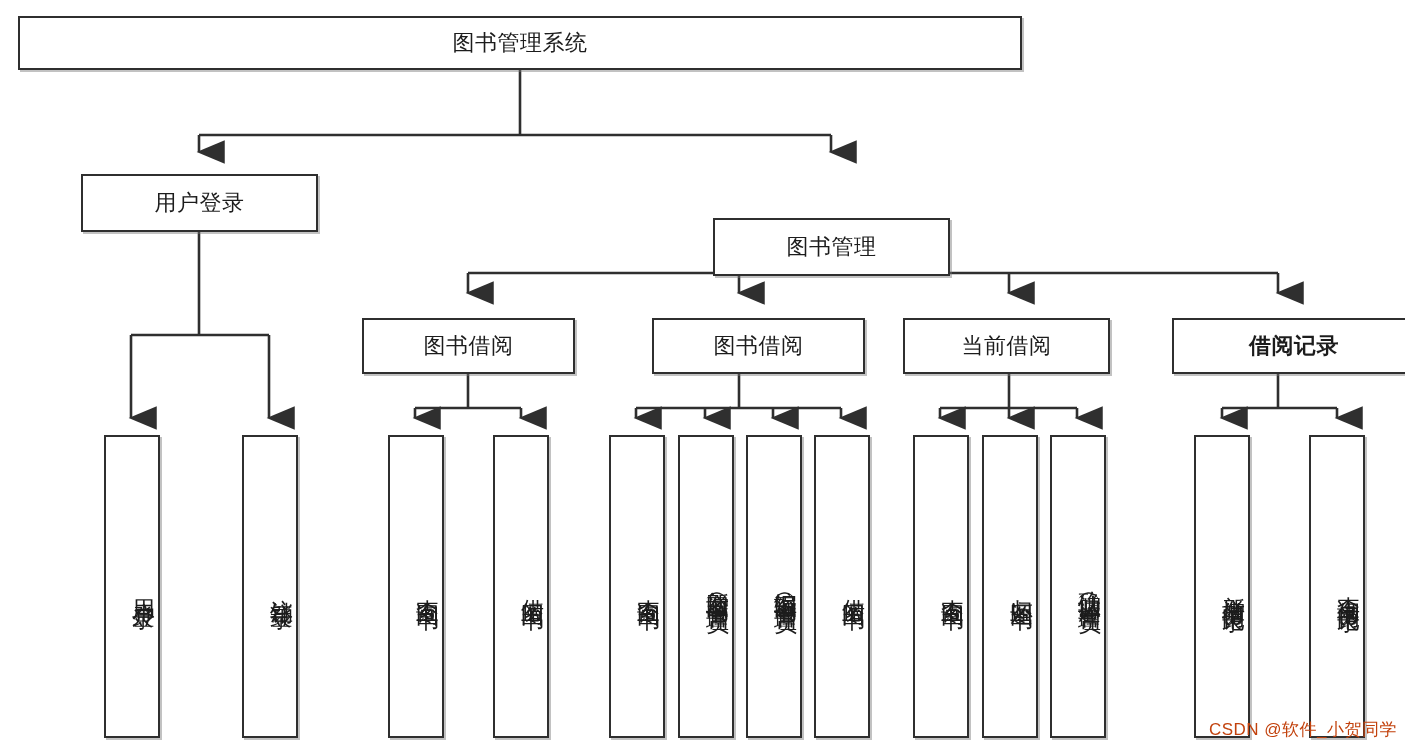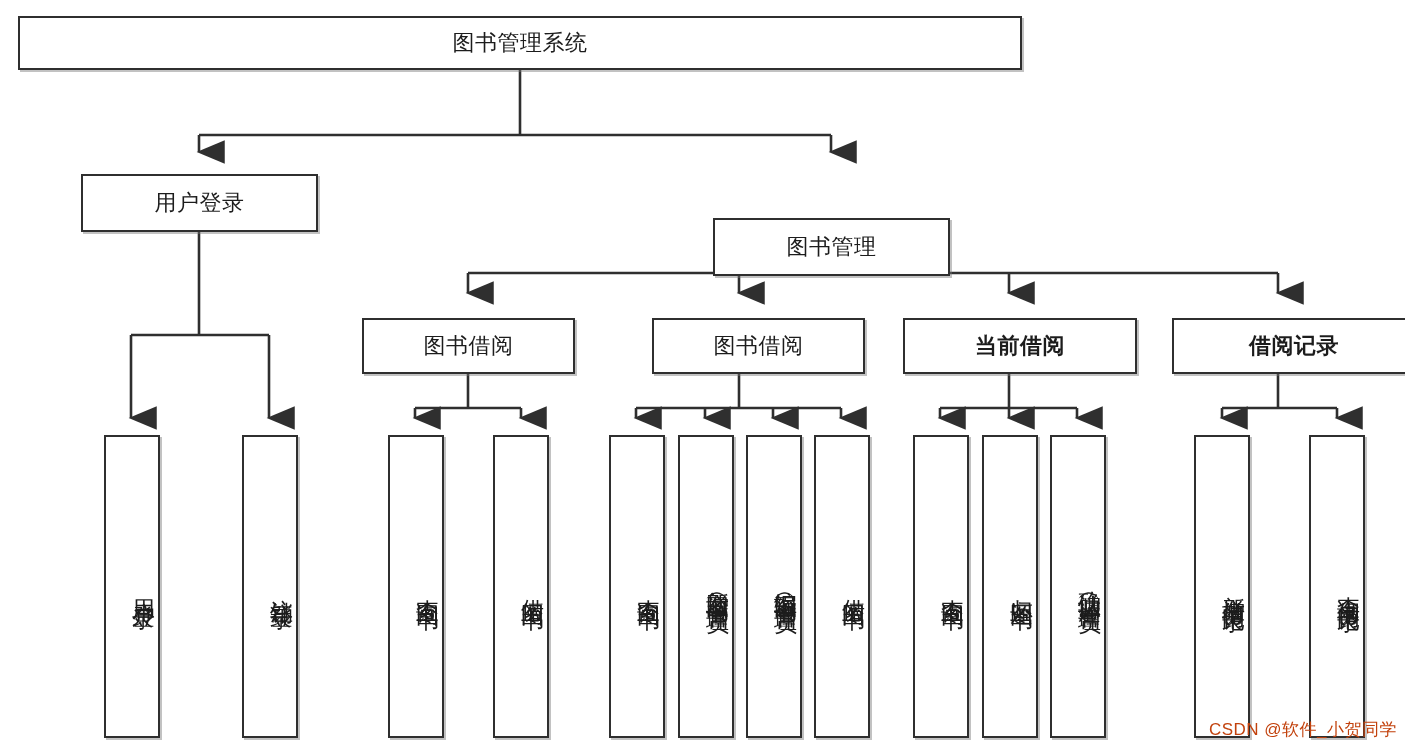--- a/index.html
+++ b/index.html
@@ -131,21 +131,21 @@
   <div class="node horizontal" style="left:713px; top:174px; width:237px; height:58px;margin-top:44px;">
     <span>图书管理</span>
   </div>
 
   <div class="node horizontal" style="left:362px; top:318px; width:213px; height:56px;">
     <span>图书借阅</span>
   </div>
   <div class="node horizontal" style="left:652px; top:318px; width:213px; height:56px;">
     <span>图书借阅</span>
   </div>
-  <div class="node horizontal" style="left:903px; top:318px; width:234px; height:56px;font-weight:bold;">
+  <div class="node horizontal" style="left:903px; top:318px; width:207px; height:56px;">
     <span>当前借阅</span>
   </div>
   <div class="node horizontal" style="left:1172px; top:318px; width:244px; height:56px;font-weight:bold;">
     <span>借阅记录</span>
   </div>
 
   <div class="node vertical" style="left:104px; top:435px; width:56px; height:303px;">
     <span>用户登录</span>
   </div>
   <div class="node vertical" style="left:242px; top:435px; width:56px; height:303px;">

